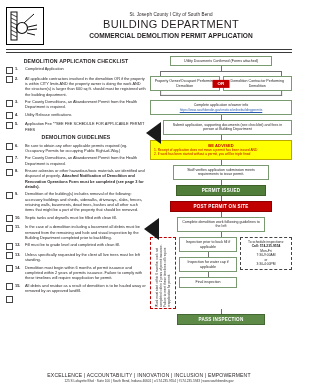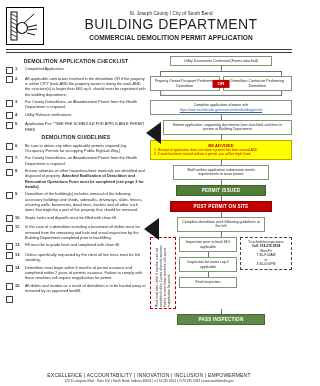--- a/index.html
+++ b/index.html
@@ -6,21 +6,21 @@
   body{width:298px;height:386px;overflow:hidden;
        font-family:"Liberation Sans",sans-serif;color:#231f20;}
   .page{position:relative;width:298px;height:386px;box-sizing:border-box;padding:4px 6px;}
 
   
   .header{display:flex;align-items:center;gap:6px;height:44px;}
   .logo{width:36px;height:36px;border:1.2px solid #000;flex:0 0 36px;position:relative;background:#fff;}
   .logo svg{display:block;width:100%;height:100%;}
   .headtext{flex:1;text-align:center;line-height:1.12;}
   .h-sub{font-size:4.6px;letter-spacing:.02em;}
-  .h-main{font-size:14px;letter-spacing:.03em;margin-top:1px;}
+  .h-main{font-size:11px;letter-spacing:.03em;margin-top:1px;}
   .h-app{font-size:6.6px;font-weight:bold;letter-spacing:.01em;margin-top:1.5px;}
   .rules{margin:1px 0 3px 0;border-top:1.4px solid #3a3a3a;border-bottom:1.4px solid #3a3a3a;height:1.6px;}
 
   
   .body{display:flex;gap:4px;align-items:flex-start;}
   .colL{width:140px;flex:0 0 140px;position:relative;}
   .colR{flex:1;position:relative;}
 
   .secttl{text-align:center;font-size:5.2px;font-weight:bold;letter-spacing:.03em;margin:2px 0 2.5px 0;}
 

